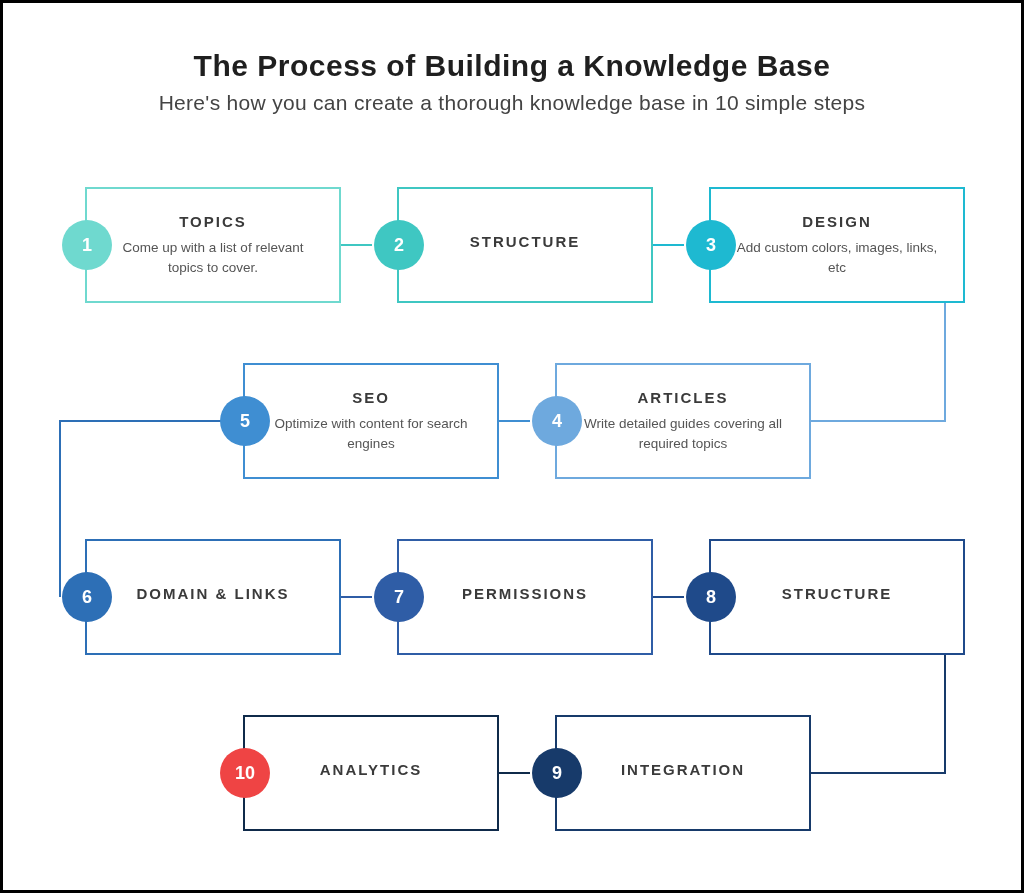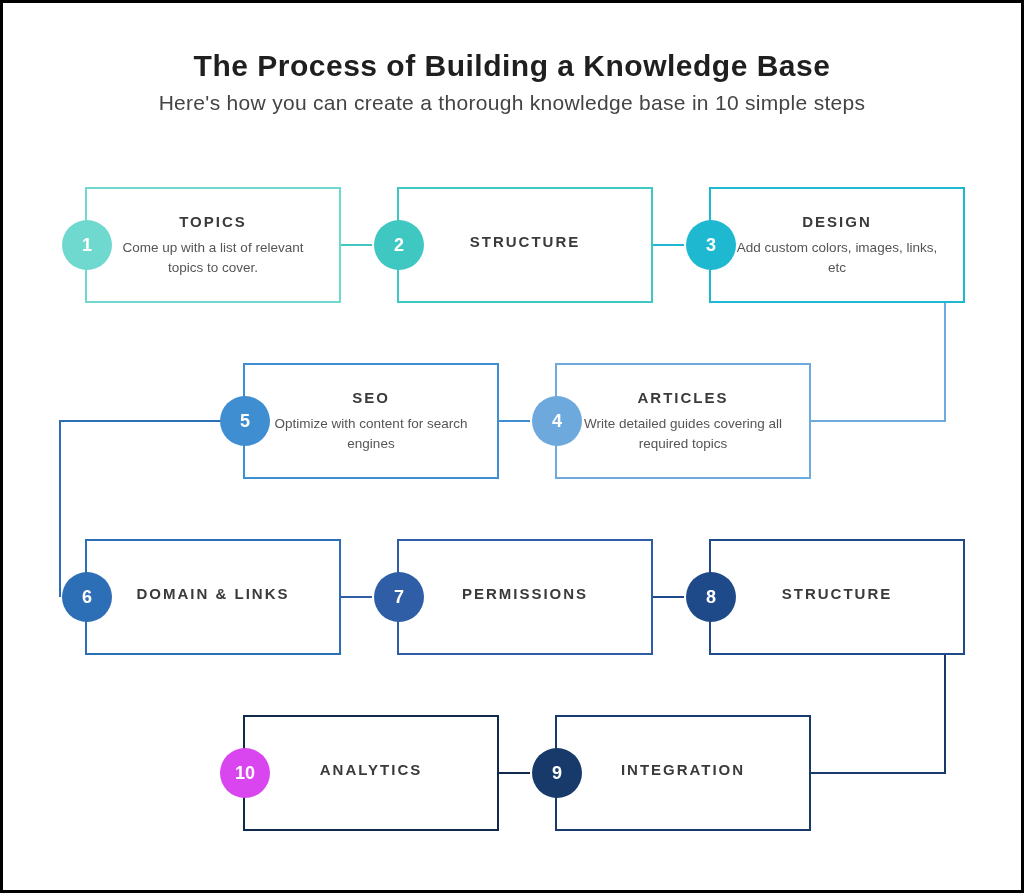--- a/index.html
+++ b/index.html
@@ -92,17 +92,17 @@
       </div>
       <div class="step" style="left: 706px; top: 536px; border-color: rgb(31, 74, 138);">
         <div class="badge left" style="background: rgb(31, 74, 138);">8</div>
         <div class="label">STRUCTURE</div>
       </div>
       <div class="step" style="left: 552px; top: 712px; border-color: rgb(23, 58, 106);">
         <div class="badge left" style="background: rgb(23, 58, 106);">9</div>
         <div class="label">INTEGRATION</div>
       </div>
       <div class="step" style="left: 240px; top: 712px; border-color: rgb(15, 42, 74);">
-        <div class="badge left" style="background: #d946ef;">10</div>
+        <div class="badge left" style="background: #ef4444;">10</div>
         <div class="label">ANALYTICS</div>
       </div>
     </div>
 </div>
 
 </body></html>

